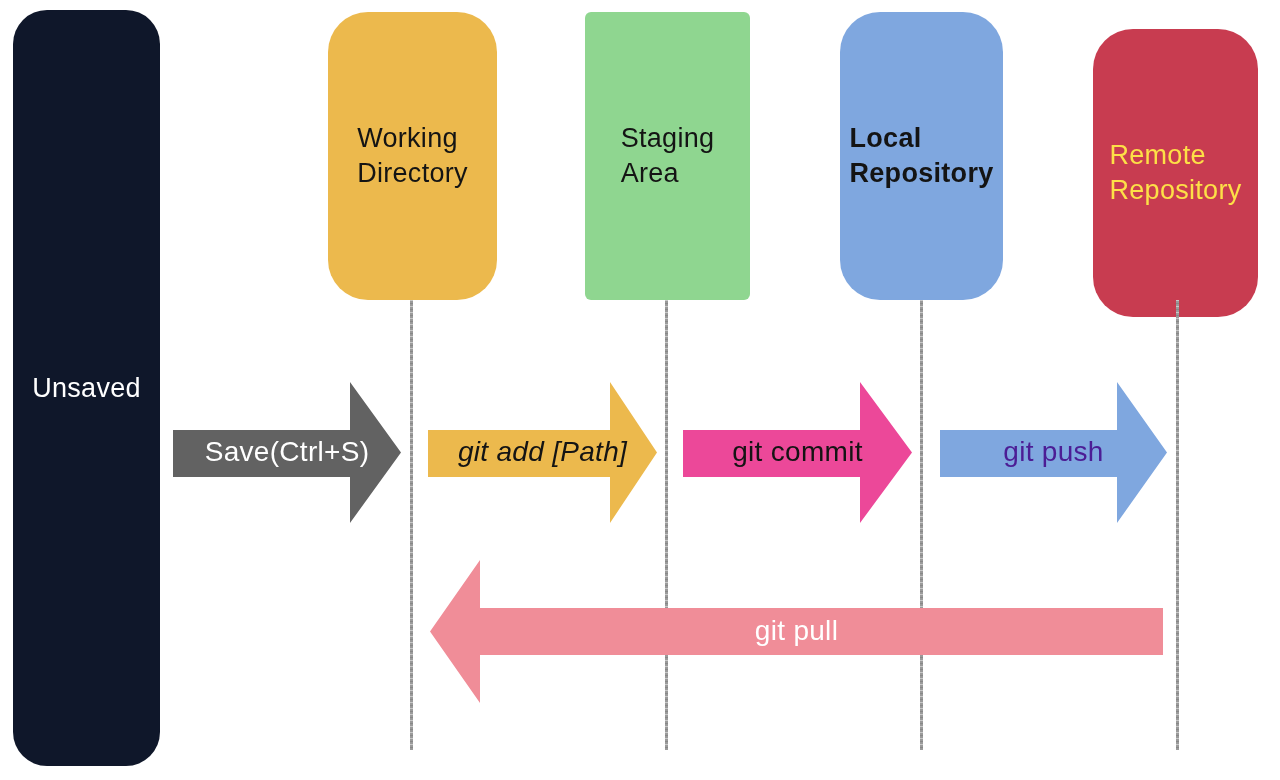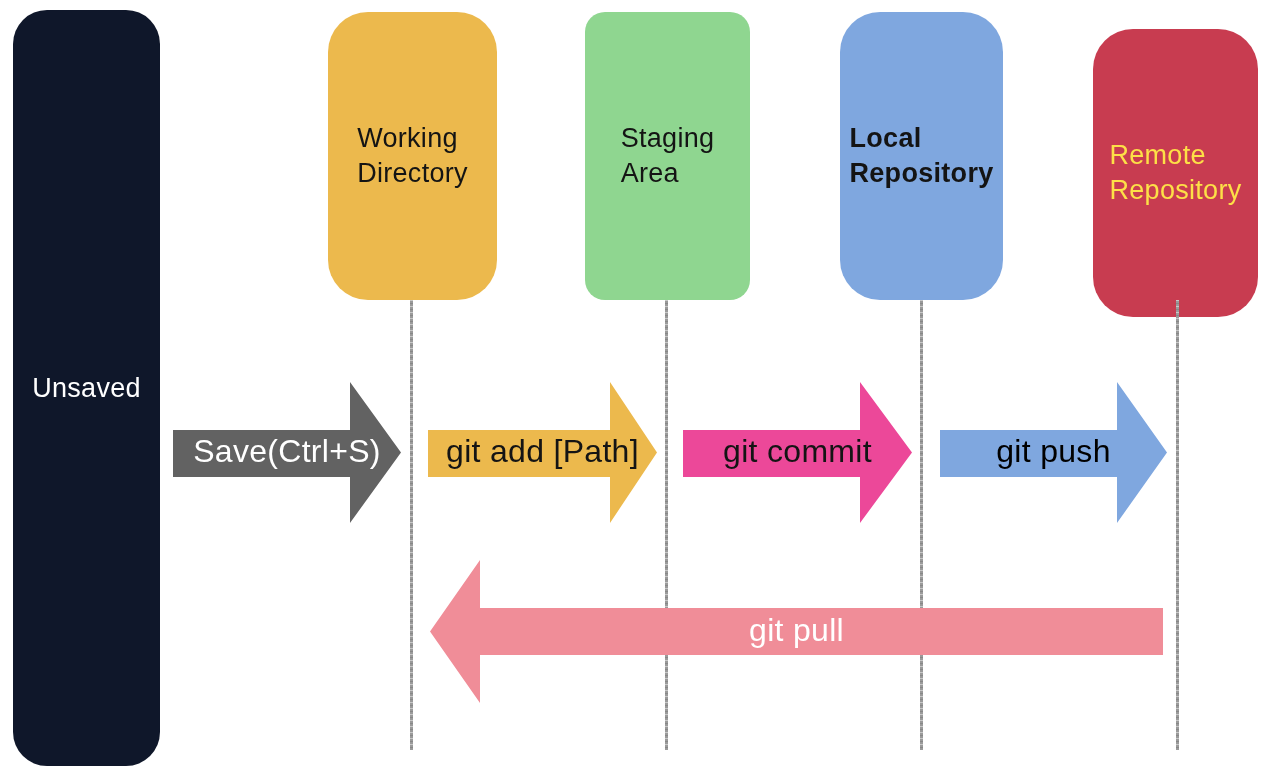--- a/index.html
+++ b/index.html
@@ -25,21 +25,21 @@
     text-align: left;
   }
   .node-label {
     white-space: pre-line;
     font-size: 27px;
     line-height: 35px;
     letter-spacing: 0.3px;
   }
   .node-unsaved { left: 13px;  top: 10px; width: 147px; height: 756px; border-radius: 34px; }
   .node-wd      { left: 328px; top: 12px; width: 169px; height: 288px; border-radius: 40px; }
-  .node-sa      { left: 585px; top: 12px; width: 165px; height: 288px; border-radius: 20px; }
+  .node-sa      { left: 585px; top: 12px; width: 165px; height: 288px; border-radius: 6px; }
   .node-lr      { left: 840px; top: 12px; width: 163px; height: 288px; border-radius: 40px; font-weight: bold; }
   .node-rr      { left: 1093px; top: 12px; width: 165px; height: 288px; border-radius: 40px; }
 
   
   .lifeline {
     position: absolute;
     top: 300px;
     height: 450px;
     width: 3px;
     background-image: repeating-linear-gradient(
@@ -56,21 +56,21 @@
   .ll-rr { left: 1176px; }
 
   
   .arrow {
     position: absolute;
     display: flex;
     align-items: center;
     justify-content: center;
   }
   .arrow-label {
-    font-size: 32px;
+    font-size: 28px;
     letter-spacing: 0.3px;
     position: relative;
     top: -1px;
   }
   .arrow-save {
     left: 173px; top: 382px; width: 228px; height: 141px;
     clip-path: polygon(0 48px, 177px 48px, 177px 0, 228px 70.5px, 177px 141px, 177px 95px, 0 95px);
   }
   .arrow-git-add {
     left: 428px; top: 382px; width: 229px; height: 141px;
@@ -120,29 +120,29 @@
 
   <div class="lifeline ll-wd" style="background-color: rgb(154, 154, 154);"></div>
   <div class="lifeline ll-sa" style="background-color: rgb(154, 154, 154);"></div>
   <div class="lifeline ll-lr" style="background-color: rgb(154, 154, 154);"></div>
   <div class="lifeline ll-rr" style="background-color: rgb(154, 154, 154);"></div>
 
   <div class="arrow arrow-save" style="background-color: rgb(98, 98, 98); color: rgb(255, 255, 255);">
     <span class="arrow-label">Save(Ctrl+S)</span>
   </div>
 
-  <div class="arrow arrow-git-add" style="background-color: rgb(236, 185, 77); color: rgb(20, 20, 20);">
+  <div class="arrow arrow-git-add" style="background-color: rgb(236, 185, 77); color: rgb(20, 20, 20); font-style: italic;">
     <span class="arrow-label">git add [Path]</span>
   </div>
 
   <div class="arrow arrow-git-commit" style="background-color: #ec4899; color: rgb(20, 20, 20);">
     <span class="arrow-label">git commit</span>
   </div>
 
-  <div class="arrow arrow-git-push" style="background-color: rgb(127, 167, 223); color: #000000;">
+  <div class="arrow arrow-git-push" style="background-color: rgb(127, 167, 223); color: #4c1d95;">
     <span class="arrow-label">git push</span>
   </div>
 
   <div class="arrow arrow-git-pull" style="background-color: rgb(240, 141, 152); color: rgb(255, 255, 255);">
     <span class="arrow-label">git pull</span>
   </div>
 
 </div>
 
 </body></html>

